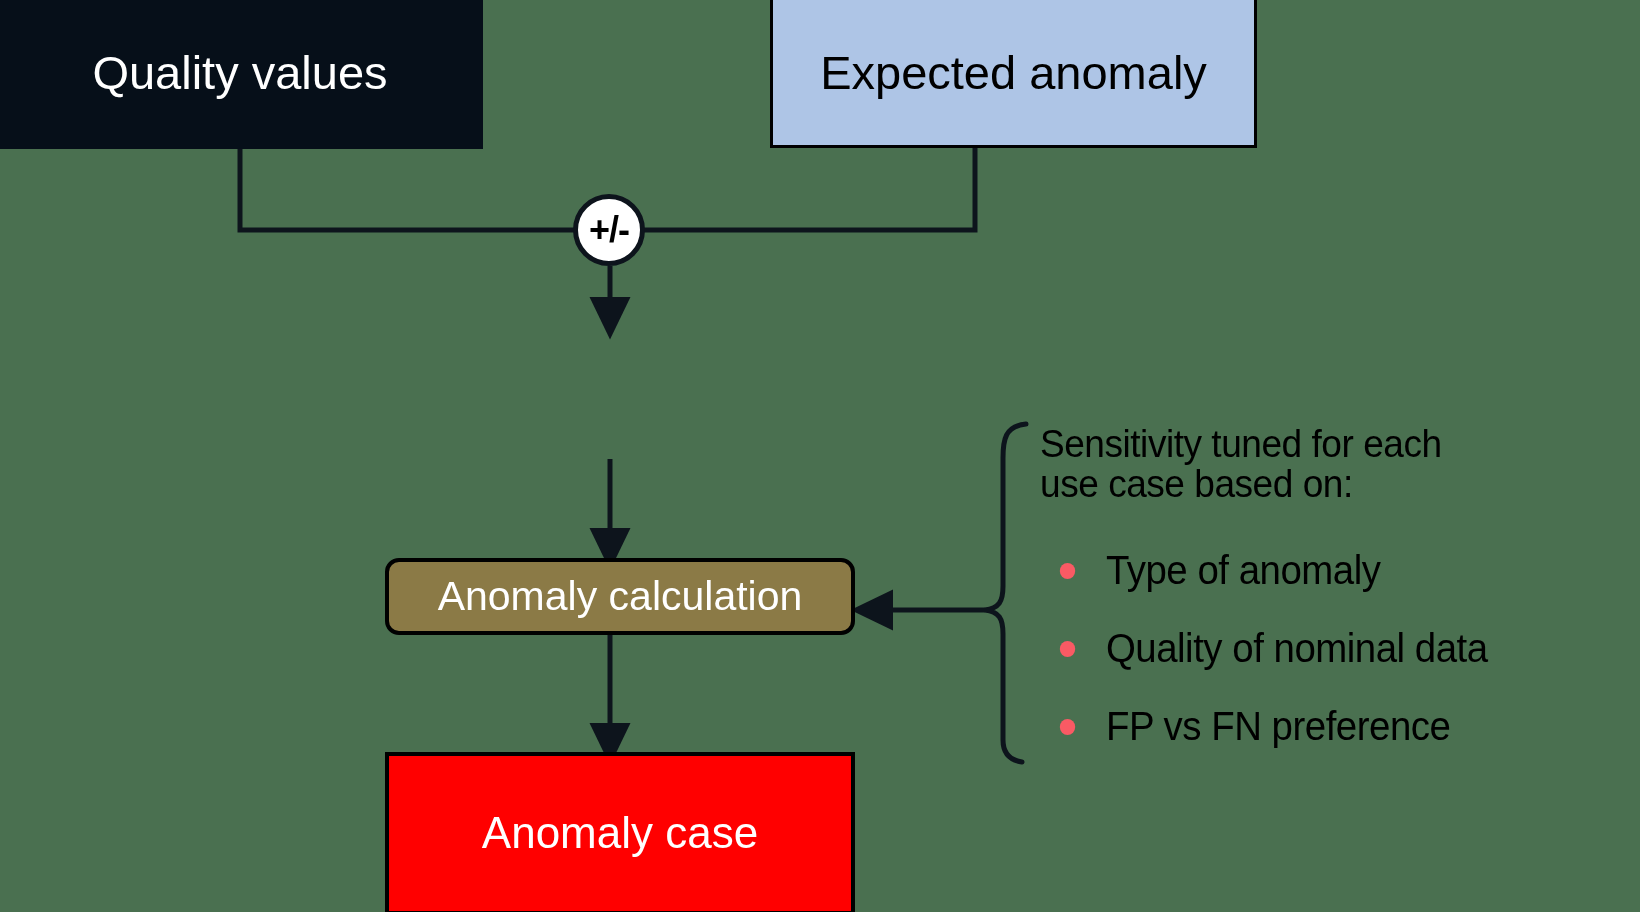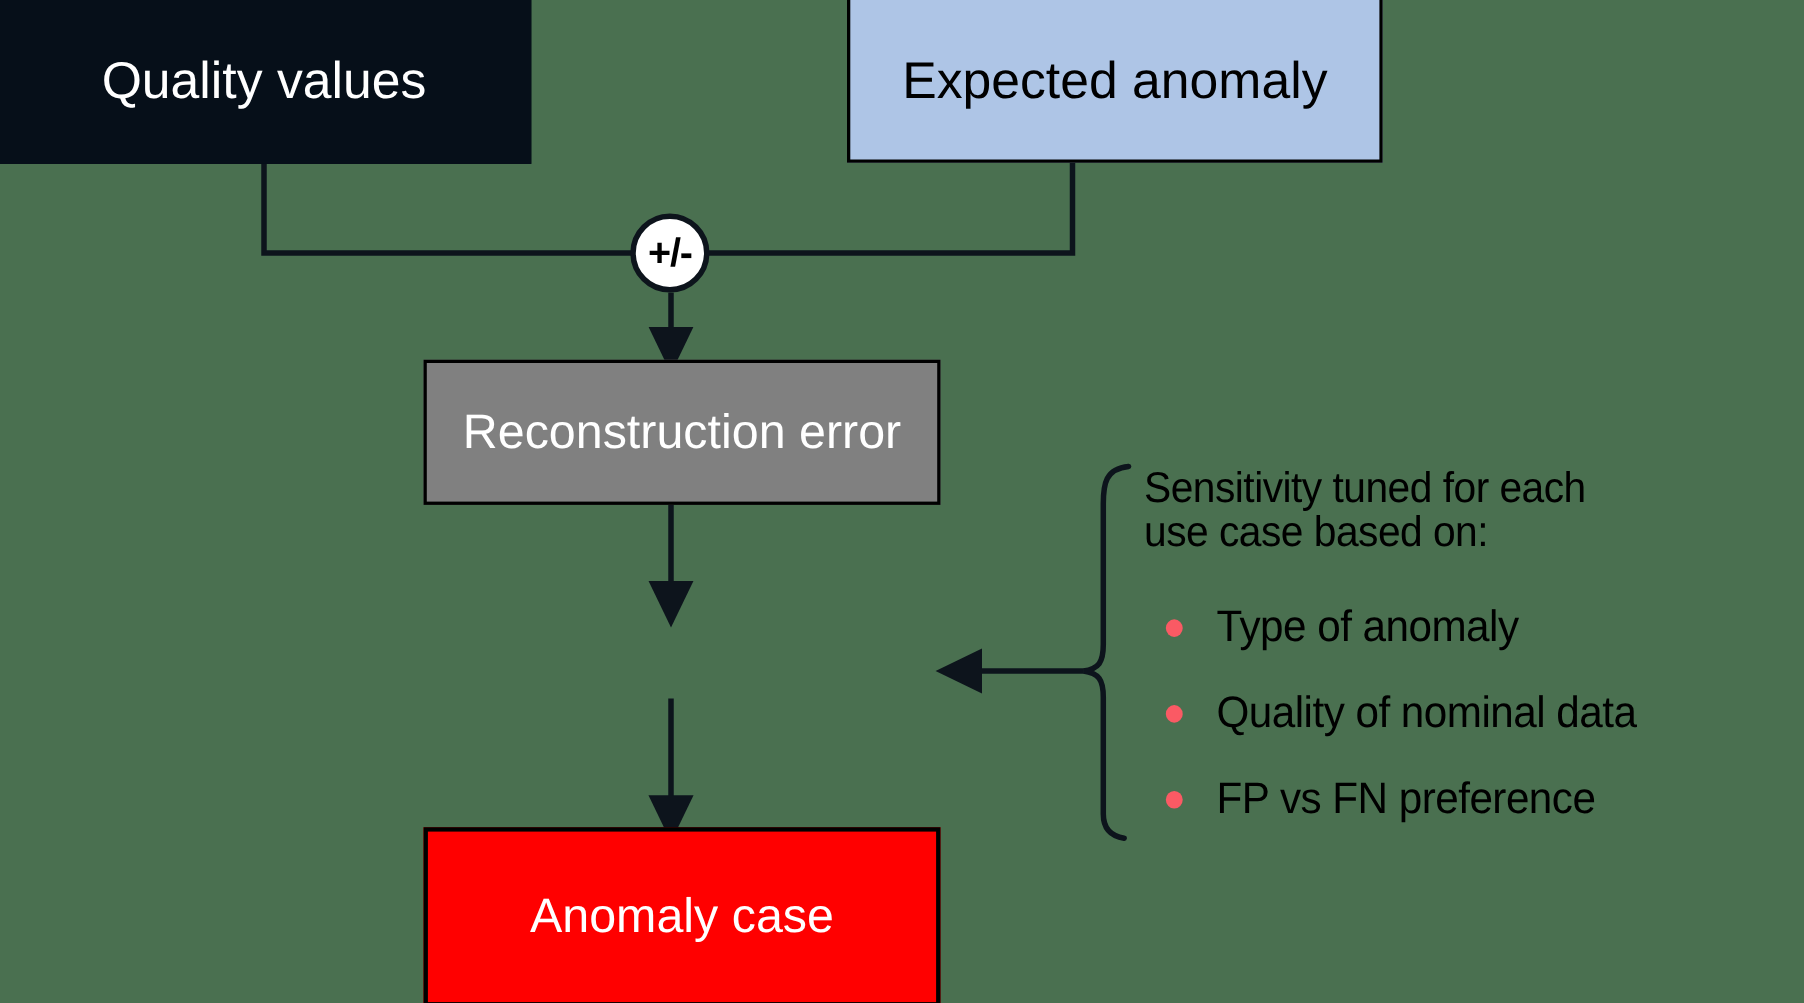--- a/index.html
+++ b/index.html
@@ -199,24 +199,24 @@
   </div>
 
   <div class="node" id="node-expected">
     <span>Expected anomaly</span>
   </div>
 
   <div id="op-node">
     <span>+/-</span>
   </div>
 
-  <div class="node" id="node-recon">
-    <span>Reconstruction error</span>
-  </div>
-
+
+  <div class="node" id="node-anomaly-calc">
+    <span>Anomaly calculation</span>
+  </div>
 
   <div class="node" id="node-anomaly-value">
     <span>Anomaly case</span>
   </div>
 
   <div id="annotation">
     <div id="annotation-heading">Sensitivity tuned for each
 use case based on:</div>
     <ul id="annotation-list">
       <li>

